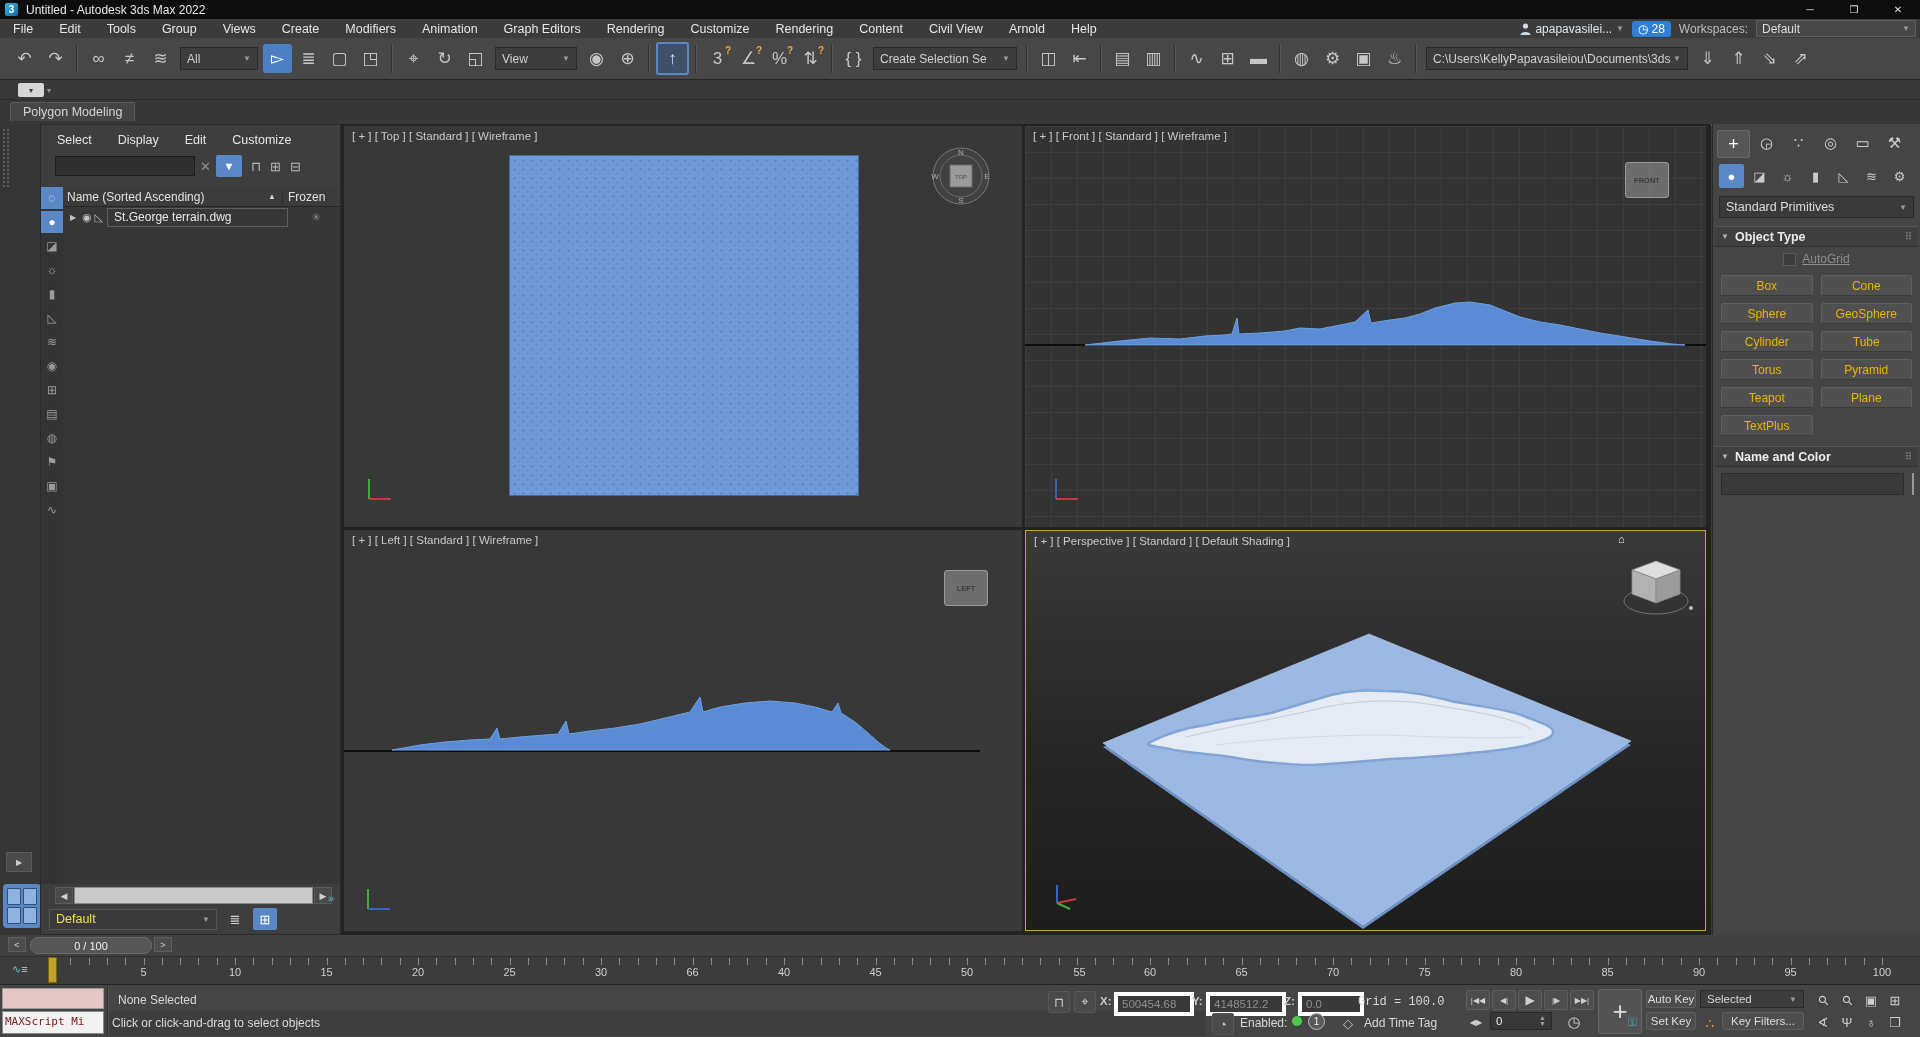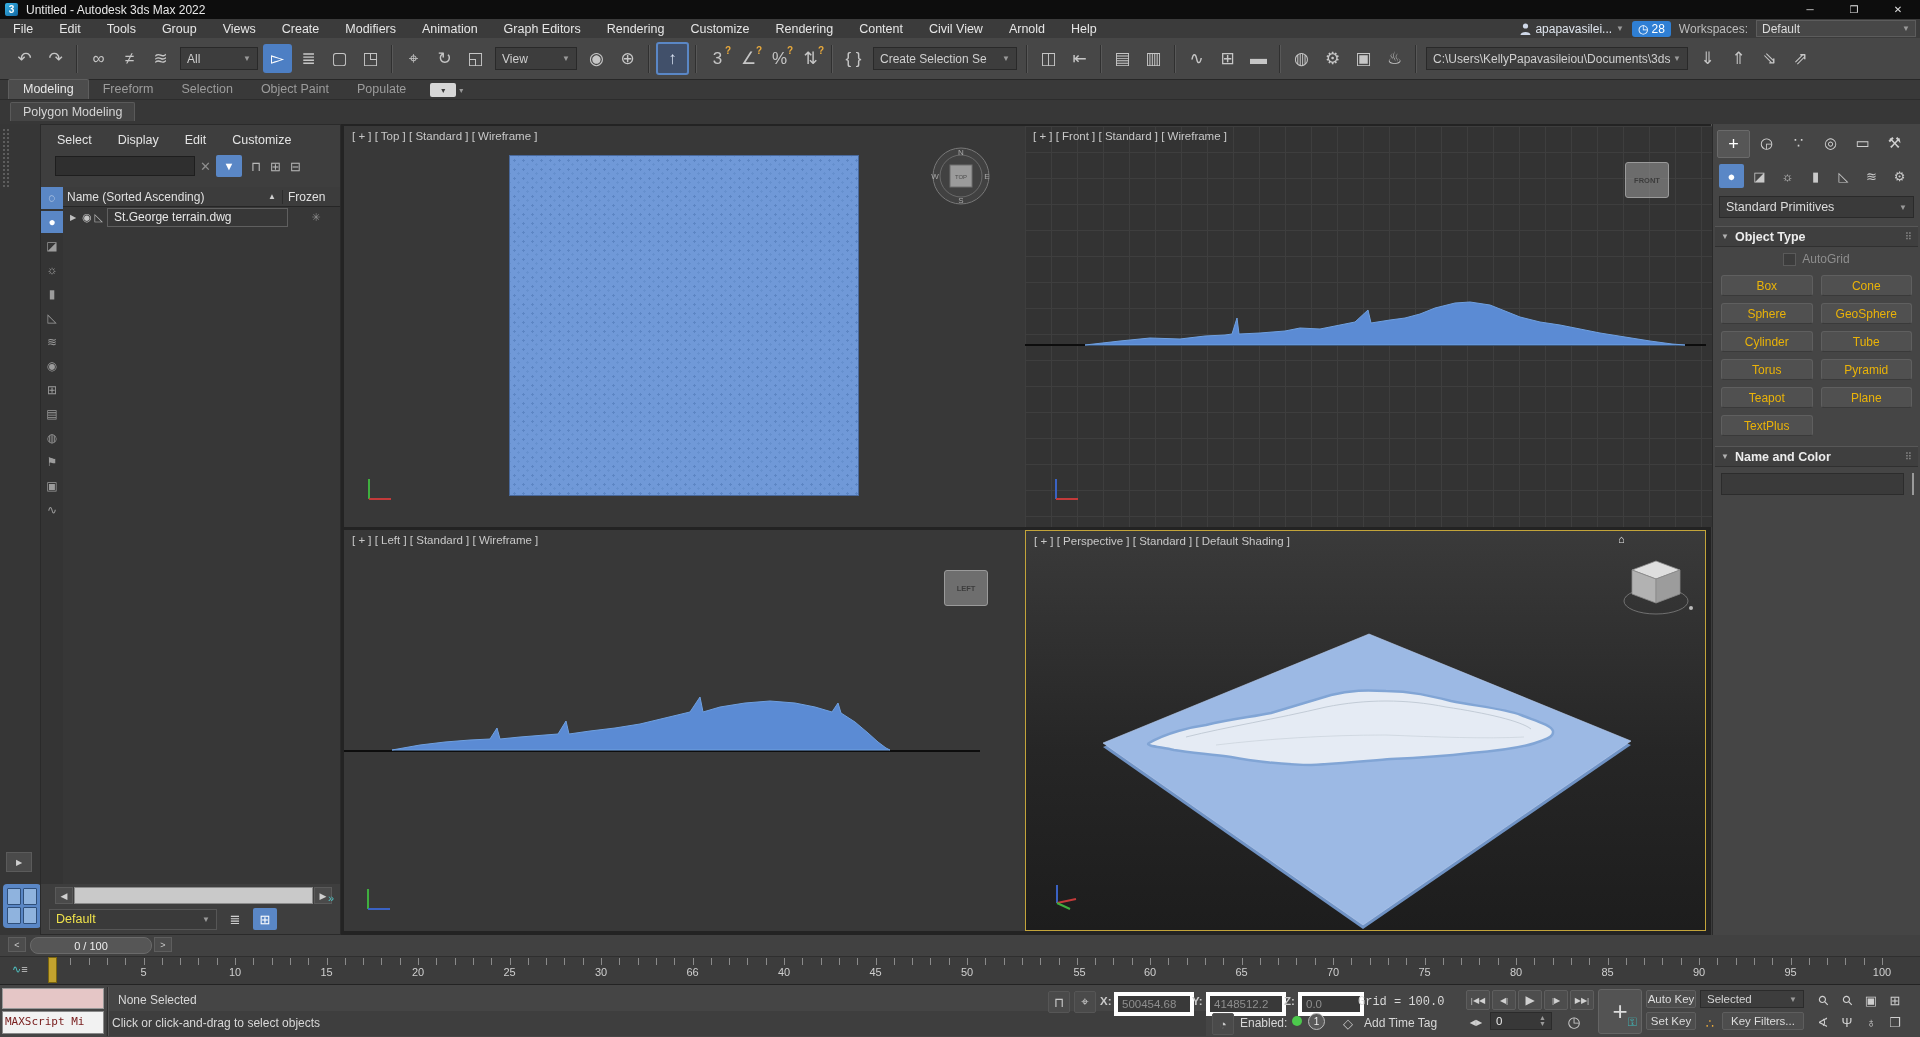--- a/index.html
+++ b/index.html
@@ -75,21 +75,21 @@
   #exp-hscroll{position:absolute;left:14px;right:8px;bottom:30px;height:17px;display:flex;align-items:center;}
   .scr-btn{width:18px;height:17px;background:#4a4a4a;border:1px solid #5a5a5a;color:#cfcfcf;font-size:9px;display:flex;align-items:center;justify-content:center;box-sizing:border-box;}
   #exp-hthumb{flex:1;height:15px;background:#c9c9c9;border:1px solid #8a8a8a;margin:0 1px;}
   #exp-bottom{position:absolute;left:0;bottom:2px;width:100%;height:26px;display:flex;align-items:center;padding-left:8px;box-sizing:border-box;gap:6px;}
   #layer-dd{width:168px;height:21px;background:#3a3a3a;border:1px solid #565656;display:flex;align-items:center;padding:0 6px;color:#efe24b;font-size:12.5px;box-sizing:border-box;}
   .exp-bicon{width:24px;height:22px;display:flex;align-items:center;justify-content:center;color:#d0d0d0;font-size:13px;}
   .exp-bicon.blue{background:#5a87c6;border-radius:2px;color:#fff;}
   #exp-chevrons{position:absolute;right:6px;bottom:30px;color:#4fc1c1;font-size:11px;}
   
   #viewports{left:341px;top:124px;width:1370px;height:811px;background:#232323;}
-  .vp{position:absolute;background:#383838;overflow:hidden;padding-left:36px;}
+  .vp{position:absolute;background:#383838;overflow:hidden;}
   .vp-label{position:absolute;left:8px;top:4px;font-size:11.5px;color:#c8c8c8;z-index:5;}
   #vp-top{left:3px;top:2px;width:678px;height:401px;}
   #vp-front{left:684px;top:2px;width:681px;height:401px;background:#333333;
     background-image:linear-gradient(#3e3e3e 1px,transparent 1px),linear-gradient(90deg,#3e3e3e 1px,transparent 1px),
                      linear-gradient(#464646 1px,transparent 1px),linear-gradient(90deg,#464646 1px,transparent 1px);
     background-size:26px 26px,26px 26px,130px 130px,130px 130px;}
   #vp-left{left:3px;top:406px;width:678px;height:401px;}
   #vp-persp{left:684px;top:406px;width:681px;height:401px;border:1px solid #c3a43a;box-sizing:border-box;
     background:linear-gradient(180deg,#3a3a3a 0%,#262626 55%,#1d1d1d 100%);}
   #terrain-square{position:absolute;left:165px;top:29px;width:348px;height:339px;
@@ -110,21 +110,21 @@
   .cp-cat{width:25px;height:24px;display:flex;align-items:center;justify-content:center;font-size:13px;color:#c9c9c9;border-radius:2px;}
   .cp-cat.active{background:#5a87c6;color:#fff;}
   #cp-dd{margin:2px 6px 8px;height:20px;background:#3a3a3a;border:1px solid #2a2a2a;display:flex;align-items:center;padding:0 6px;color:#dcdcdc;font-size:12.5px;}
   .rollout{margin:0 2px;height:19px;background:#3f3f3f;border-top:1px solid #575757;border-bottom:1px solid #303030;
     display:flex;align-items:center;padding:0 6px;gap:6px;}
   .rollout .arr{font-size:8px;color:#b0b0b0;}
   .rollout .rtitle{font-weight:bold;font-size:12.5px;color:#ececec;}
   .rollout .grip{margin-left:auto;color:#8a8a8a;font-size:10px;}
   #autogrid-row{display:flex;align-items:center;justify-content:center;gap:6px;height:24px;}
   #autogrid-cb{width:11px;height:11px;background:#3c3c3c;border:1px solid #5a5a5a;}
-  #autogrid-label{color:#8e8e8e;font-size:12px;}
+  #autogrid-label{color:#8e8e8e;font-size:12px;text-decoration:underline;}
   #ot-buttons{display:grid;grid-template-columns:1fr 1fr;gap:7px 8px;padding:4px 8px 10px;}
   .ot-btn{height:19px;background:#505050;border:1px solid #5f5f5f;border-bottom-color:#3a3a3a;border-radius:3px;
     display:flex;align-items:center;justify-content:center;color:#eab308;font-size:12px;}
   #nc-row{display:flex;align-items:center;gap:8px;padding:6px 8px;}
   #nc-input{flex:1;height:18px;background:#3a3a3a;border:1px solid #2c2c2c;}
   #nc-swatch{width:22px;height:20px;border:1px solid #9a9a9a;}
   
   #timeline{left:0;top:935px;width:1920px;height:49px;background:#414141;}
   #tl-prev{position:absolute;left:8px;top:2px;}
   #tl-range{position:absolute;left:30px;top:2px;width:120px;height:15px;background:#565656;border:1px solid #6a6a6a;border-radius:8px;
@@ -283,27 +283,20 @@
         <span style="overflow: hidden; white-space: nowrap;">C:\Users\KellyPapavasileiou\Documents\3ds Max 2022</span>
         <span class="dd-arrow">▼</span>
       </div>
       <div class="tbtn">⇓</div>
       <div class="tbtn">⇑</div>
       <div class="tbtn">⇘</div>
       <div class="tbtn">⇗</div>
     </div>
 
   <div id="ribbon" class="abs">
-    <div id="ribbon-tabs" style="display:flex;align-items:flex-end;">
-        <div class="rtab active">Modeling</div>
-        <div class="rtab">Freeform</div>
-        <div class="rtab">Selection</div>
-        <div class="rtab">Object Paint</div>
-        <div class="rtab">Populate</div>
-      </div>
     <div id="ribbon-min">▾</div>
     <div id="ribbon-min-arrow">▾</div>
   </div>
   <div id="pmrow" class="abs">
     <div id="pm-btn">Polygon Modeling</div>
   </div>
 
   <div id="leftstrip" class="abs">
     <div id="strip-grip"></div>
     <div id="flyout-btn">▶</div>

